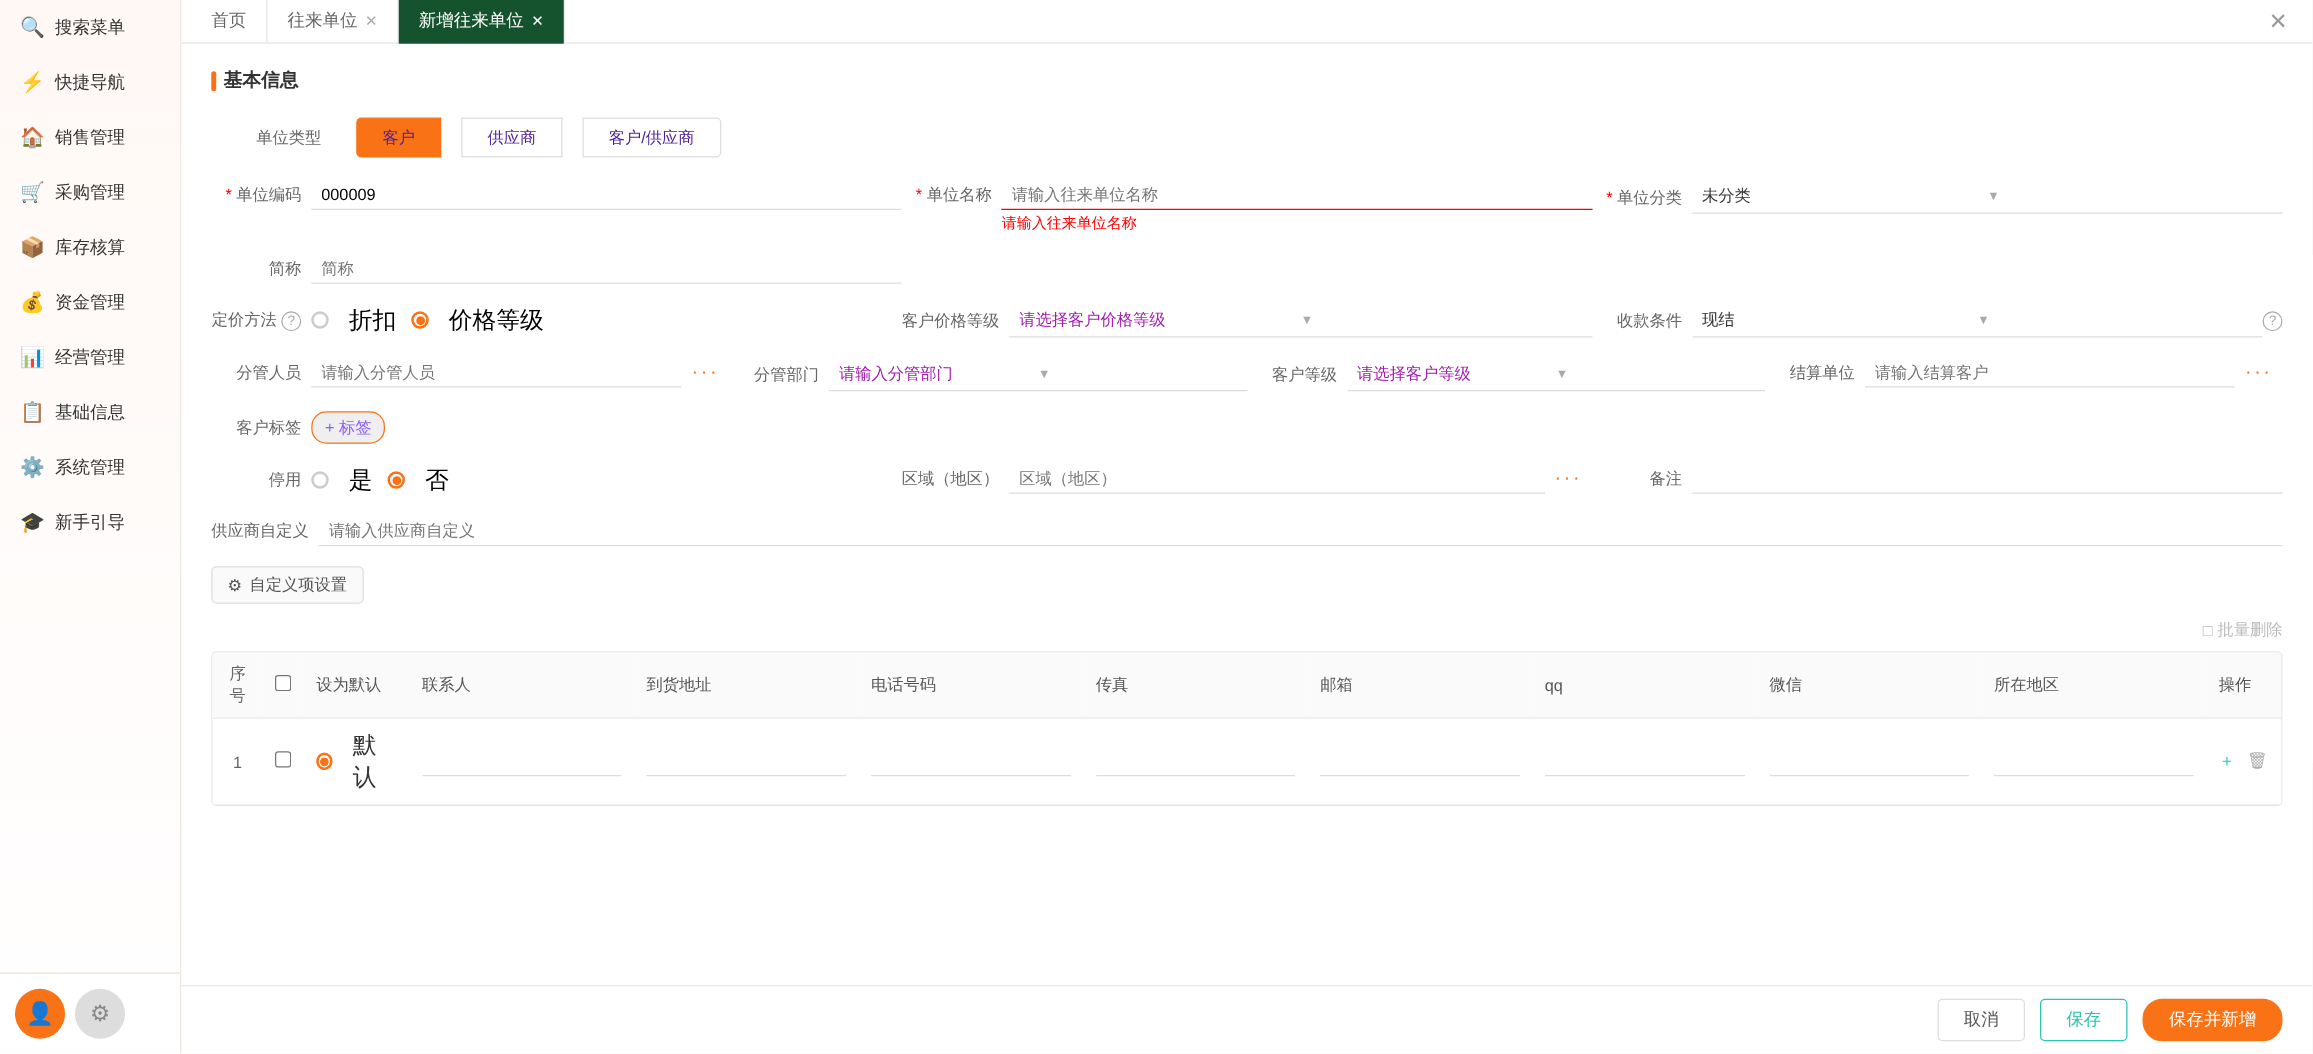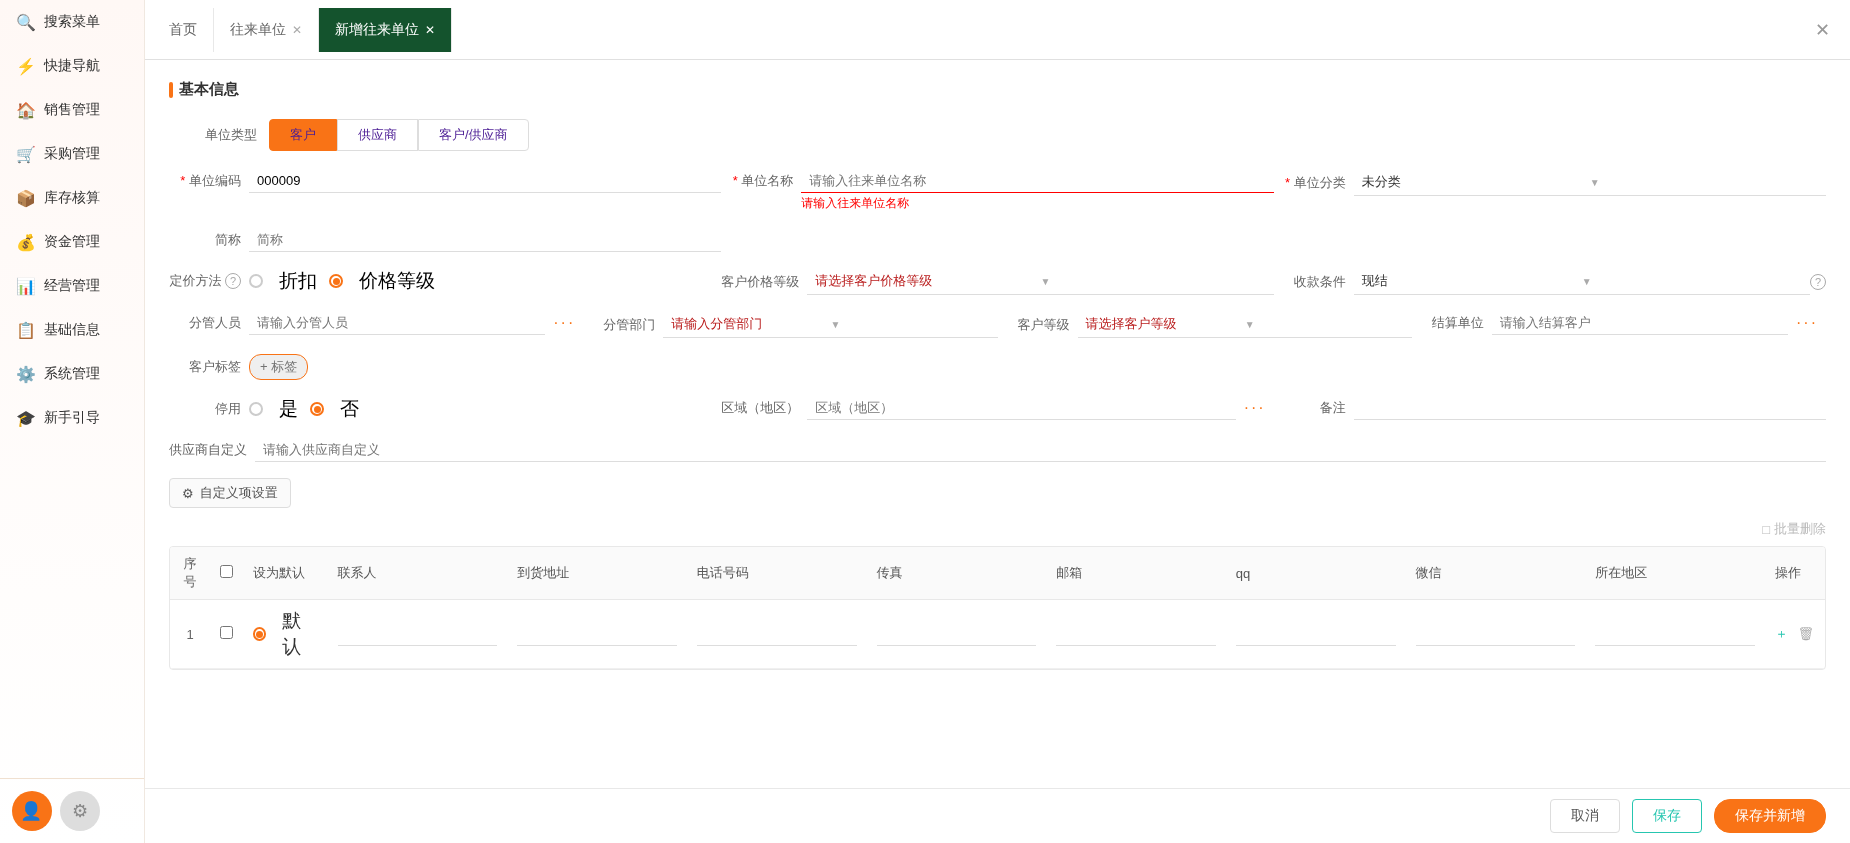--- a/index.html
+++ b/index.html
@@ -47,21 +47,21 @@
       flex-direction: column;
       overflow: hidden;
     }
 
     
     .tab-bar {
       display: flex;
       align-items: center;
       background: #fff;
       border-bottom: 1px solid #e0e0e0;
-      height: 60px;
+      height: 35px;
       padding: 0 8px;
       flex-shrink: 0;
     }
     .tab {
       display: flex;
       align-items: center;
       padding: 0 16px;
       height: 44px;
       cursor: pointer;
       color: #666;
@@ -105,21 +105,21 @@
       width: 4px; height: 16px;
       background: #f97316;
       border-radius: 2px;
     }
 
     
     .unit-type-row {
       display: flex;
       align-items: center;
       margin-bottom: 18px;
-      gap: 0;
+      gap: 16px;
     }
     .unit-type-label {
       width: 100px;
       text-align: right;
       color: #666;
       padding-right: 12px;
       font-size: 13px;
     }
     .unit-type-btn {
       padding: 6px 20px;
@@ -184,21 +184,21 @@
 
     .field-select {
       flex: 1;
       display: flex;
       align-items: center;
       border-bottom: 1px solid #ddd;
       padding: 4px 8px;
       cursor: pointer;
       min-width: 0;
     }
-    .field-select span { flex: 1; color: #b91c1c; font-size: 13px; }
+    .field-select span { flex: 1; color: #a21caf; font-size: 13px; }
     .field-select .chevron { color: #aaa; font-size: 10px; }
 
     
     .radio-group { display: flex; align-items: center; gap: 12px; }
     .radio-item { display: flex; align-items: center; gap: 16px; cursor: pointer; font-size: 19px; font-family: Liberation Serif, serif; }
     .radio-circle {
       width: 14px; height: 14px;
       border-radius: 50%;
       border: 2px solid #ccc;
       display: flex; align-items: center; justify-content: center;
@@ -220,21 +220,21 @@
       font-size: 16px;
       letter-spacing: 2px;
     }
 
     
     .tag-btn {
       display: inline-flex;
       align-items: center;
       gap: 4px;
       border: 1px solid #f97316;
-      color: #737373;
+      color: #8b5cf6;
       padding: 3px 10px;
       border-radius: 12px;
       cursor: pointer;
       font-size: 13px;
     }
 
     
     .help-icon {
       width: 16px; height: 16px;
       border-radius: 50%;

